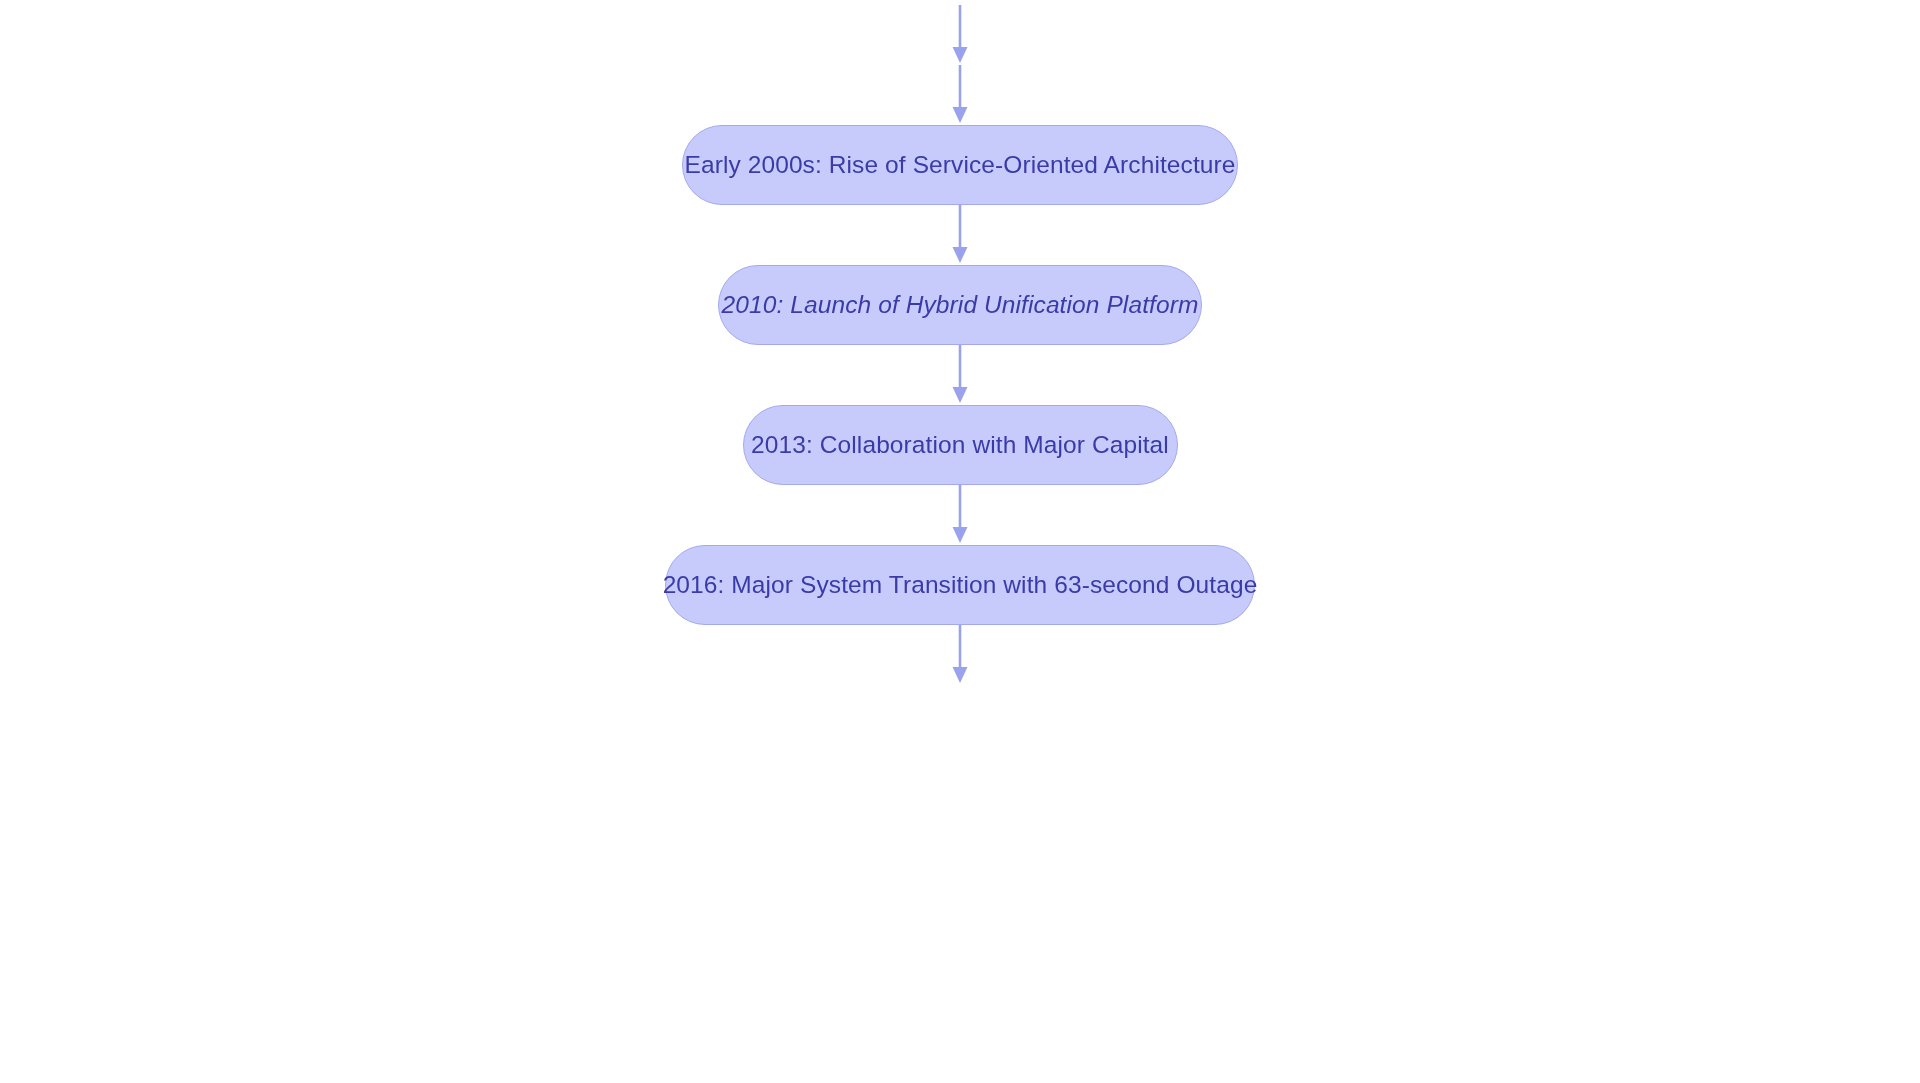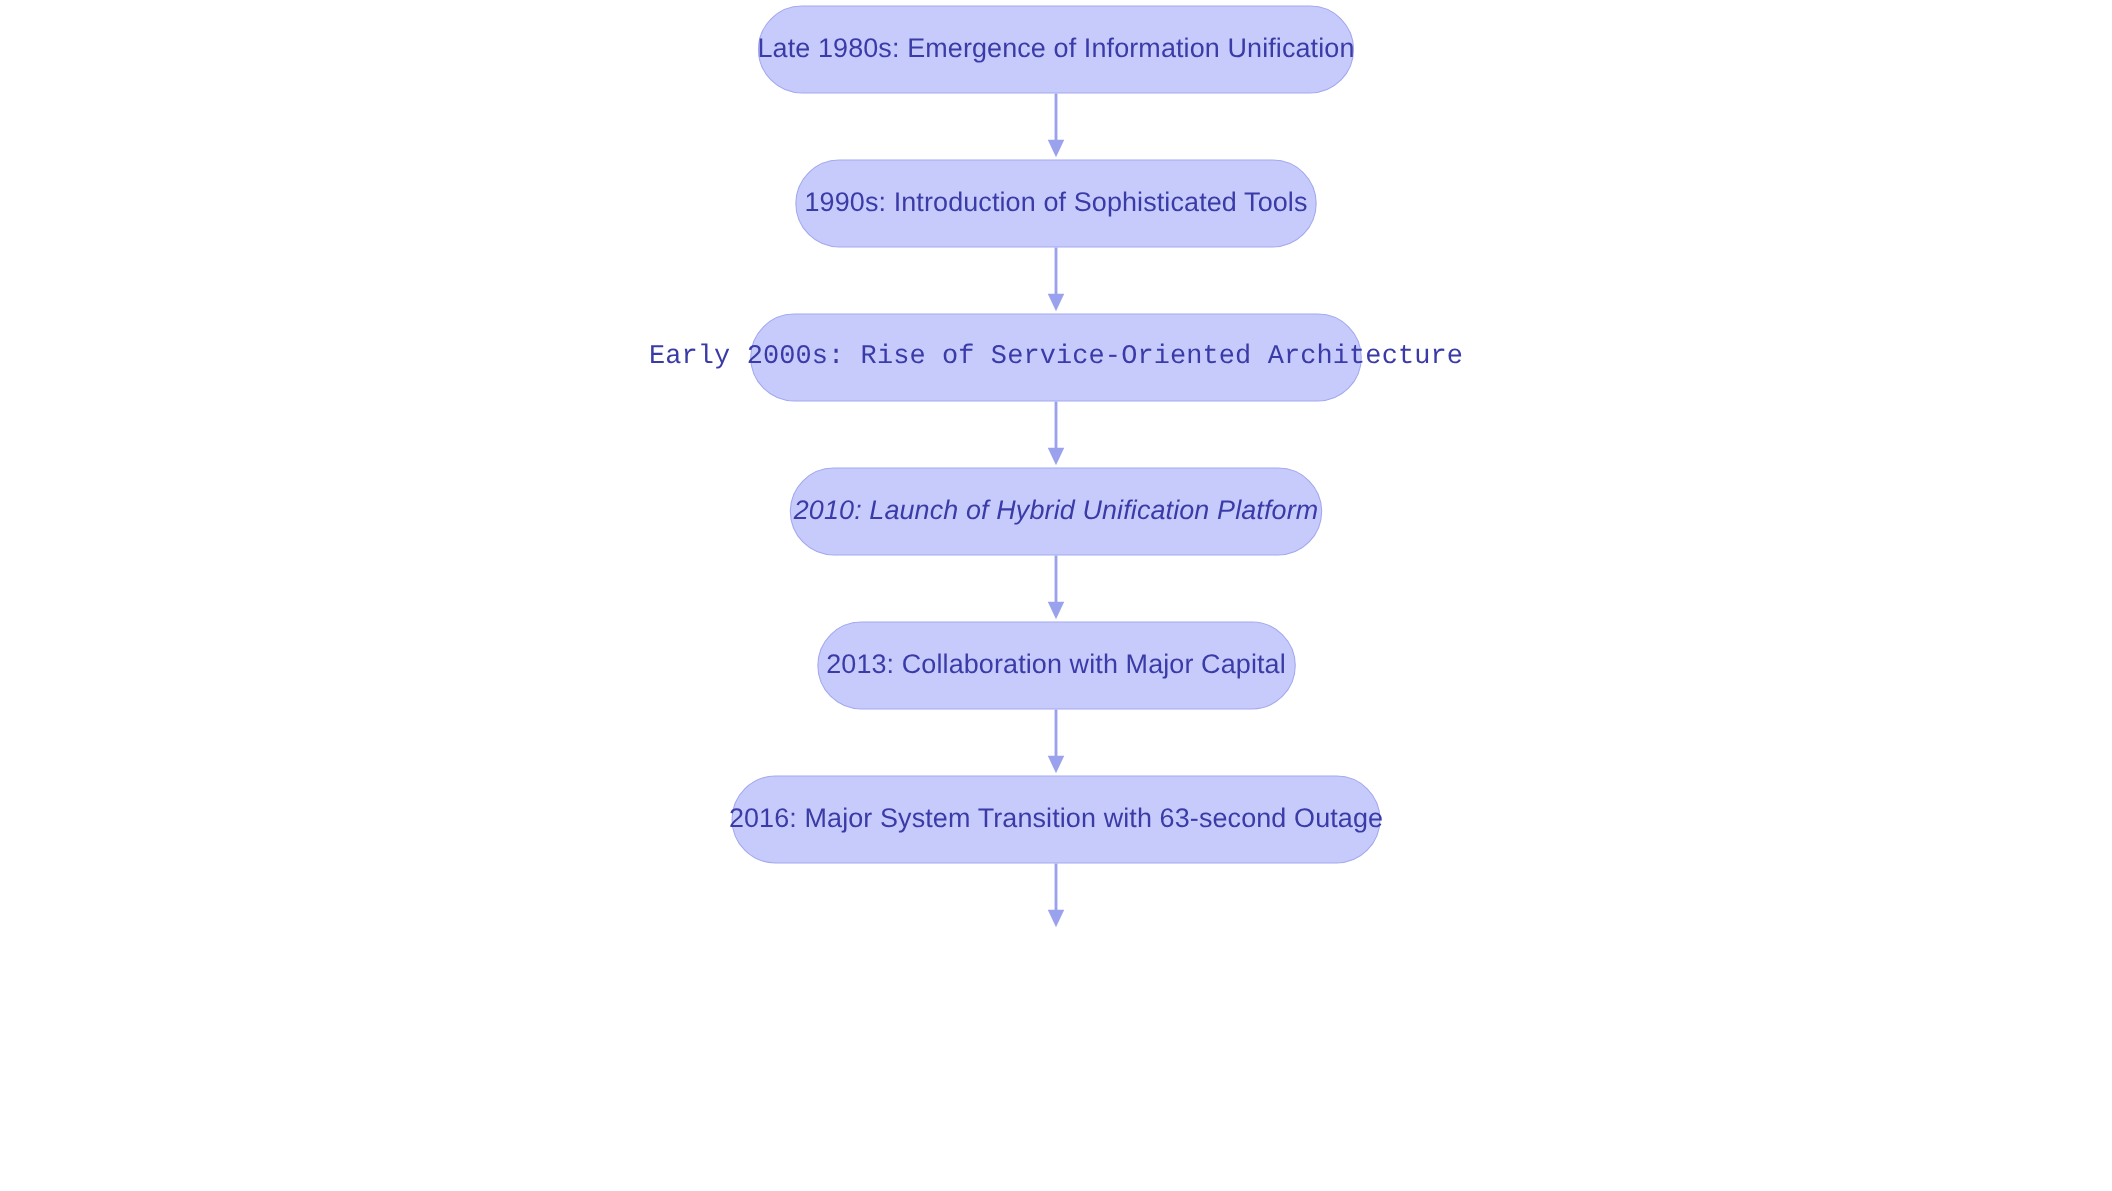--- a/index.html
+++ b/index.html
@@ -59,50 +59,44 @@
     height: 60px;
     display: block;
   }
   .connector svg {
     display: block;
     overflow: visible;
   }
   
   .n0 { width: 542px; }
   .n1 { width: 474px; }
-  .n2 { width: 556px; font-family: Liberation Mono, monospace; }
+  .n2 { width: 556px; }
   .n3 { width: 484px; font-style: italic; }
   .n4 { width: 435px; }
   .n5 { width: 590px; }
   .n6 { width: 489px; }
 
   .gap-top   { height: 5px; }
 </style>
 </head>
 <body>
 
 <div id="flow-root">
   <div id="flow-column">
 
     <div class="gap-top"></div>
 
-    <div class="node n0">
-      <span class="node-label">Late 1980s: Emergence of Information Unification</span>
-    </div>
 
     <div class="connector">
       <svg width="24" height="60" viewBox="0 0 24 60" xmlns="http://www.w3.org/2000/svg" aria-hidden="true">
         <line x1="12" y1="0" x2="12" y2="44" stroke="#9aa2ee" stroke-width="2.6"></line>
         <polygon points="12,58 4.5,42 19.5,42" fill="#9aa2ee"></polygon>
       </svg>
     </div>
 
-    <div class="node n1">
-      <span class="node-label">1990s: Introduction of Sophisticated Tools</span>
-    </div>
 
     <div class="connector">
       <svg width="24" height="60" viewBox="0 0 24 60" xmlns="http://www.w3.org/2000/svg" aria-hidden="true">
         <line x1="12" y1="0" x2="12" y2="44" stroke="#9aa2ee" stroke-width="2.6"></line>
         <polygon points="12,58 4.5,42 19.5,42" fill="#9aa2ee"></polygon>
       </svg>
     </div>
 
     <div class="node n2">
       <span class="node-label">Early 2000s: Rise of Service-Oriented Architecture</span>

